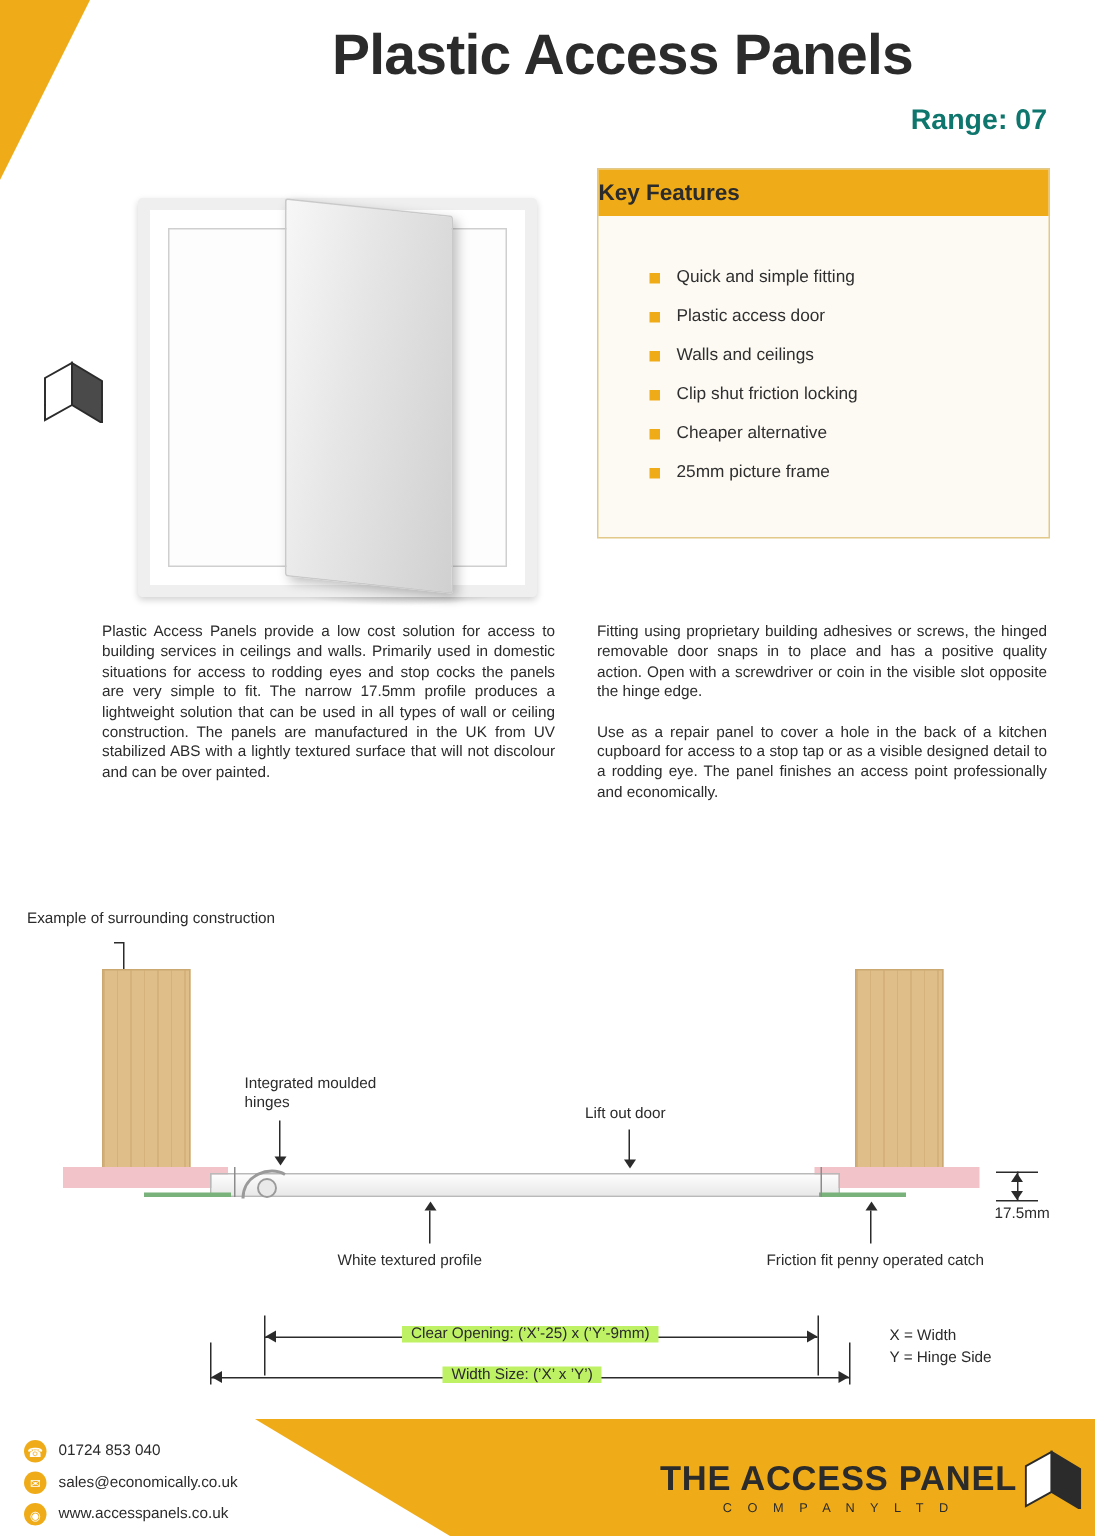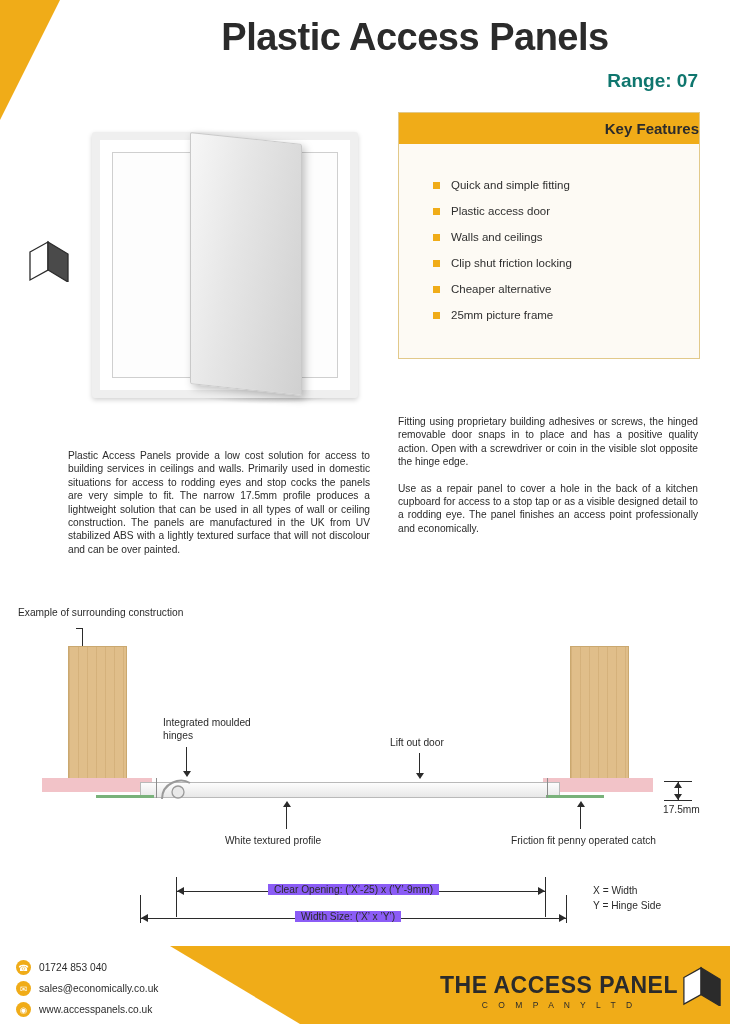--- a/index.html
+++ b/index.html
@@ -21,28 +21,28 @@
   .product{position:absolute;left:70px;top:110px;width:300px;height:280px;}
   .frame-outer{position:absolute;left:22px;top:22px;width:250px;height:250px;border:8px solid #efefef;background:#fff;border-radius:3px;
      box-shadow:0 2px 5px rgba(0,0,0,.18);}
   .frame-inner{position:absolute;left:12px;top:12px;right:12px;bottom:12px;border:1px solid #cfcfcf;background:#fdfdfd;}
   .door{position:absolute;left:120px;top:28px;width:110px;height:250px;background:linear-gradient(100deg,#f7f7f7 0%,#e6e6e6 40%,#d0d0d0 100%);
      border:1px solid #c9c9c9;border-radius:2px;transform:skewY(6deg);box-shadow:3px 3px 8px rgba(0,0,0,.25);}
   .door-shadow{position:absolute;left:120px;top:270px;width:150px;height:24px;background:radial-gradient(ellipse at center,rgba(0,0,0,.25),rgba(0,0,0,0) 70%);}
 
   
   .kf{position:absolute;left:398px;top:112px;width:300px;border:1px solid #e2c98a;background:#fdfaf4;}
-  .kf-head{background:#f0ac18;color:#2b2b2b;font-size:15px;font-weight:bold;text-align:right;padding:7px 0;}
+  .kf-head{background:#f0ac18;color:#2b2b2b;font-size:15px;font-weight:bold;text-align:left;padding:7px 0;}
   .kf-list{padding:12px 0 14px 0;margin:16px;list-style:none;}
   .kf-list li{display:flex;align-items:center;padding:7px 0 7px 18px;font-size:11.5px;color:#2f2f2f;}
   .kf-bullet{width:7px;height:7px;background:#f0ac18;margin-right:11px;flex:0 0 auto;}
 
   
   .col{position:absolute;font-size:10.2px;line-height:13.4px;color:#2b2b2b;text-align:justify;}
-  .col-left{left:68px;top:415px;width:302px;margin-top:34px;}
+  .col-left{left:68px;top:415px;width:302px;}
   .col-right{left:398px;top:415px;width:300px;}
   .col-right p{margin:0 0 13px 0;}
   .col-left p{margin:0;}
 
   
   .diagram{position:absolute;left:0;top:595px;width:712px;height:345px;}
   .dlabel{position:absolute;font-size:10.2px;color:#2b2b2b;line-height:12.5px;}
 
   .timber{position:absolute;background:#e0be8a;border:1px solid #caa86f;}
   .timber::after{content:"";position:absolute;inset:0;
@@ -52,21 +52,21 @@
   .greenstrip{position:absolute;background:#79b27a;}
   .vline{position:absolute;background:#8c8c8c;width:1px;}
   .dimline{position:absolute;height:1px;background:#2b2b2b;}
   .dimtick{position:absolute;width:1px;background:#2b2b2b;}
   .arrowL,.arrowR{position:absolute;width:0;height:0;border-top:4px solid transparent;border-bottom:4px solid transparent;}
   .arrowL{border-right:7px solid #2b2b2b;}
   .arrowR{border-left:7px solid #2b2b2b;}
   .arrowU,.arrowD{position:absolute;width:0;height:0;border-left:4px solid transparent;border-right:4px solid transparent;}
   .arrowU{border-bottom:6px solid #2b2b2b;}
   .arrowD{border-top:6px solid #2b2b2b;}
-  .dimtext{position:absolute;font-size:10.2px;color:#2b2b2b;background:#8b5cf6;padding:0 6px;}
+  .dimtext{position:absolute;font-size:10.2px;color:#2b2b2b;background:#bef264;padding:0 6px;}
 
   .leader{position:absolute;background:#2b2b2b;width:1px;}
   .leaderH{position:absolute;background:#2b2b2b;height:1px;}
 
   .xy{position:absolute;font-size:10.2px;color:#2b2b2b;line-height:15px;}
 
   
   .footer{position:absolute;left:0;bottom:0;width:730px;height:78px;background:#f0ac18;}
   .footer-white{position:absolute;left:0;bottom:0;width:300px;height:78px;background:#ffffff;clip-path:polygon(0 0,170px 0,300px 78px,0 78px);}
   .contact{position:absolute;left:16px;display:flex;align-items:center;font-size:10.2px;color:#2b2b2b;}

